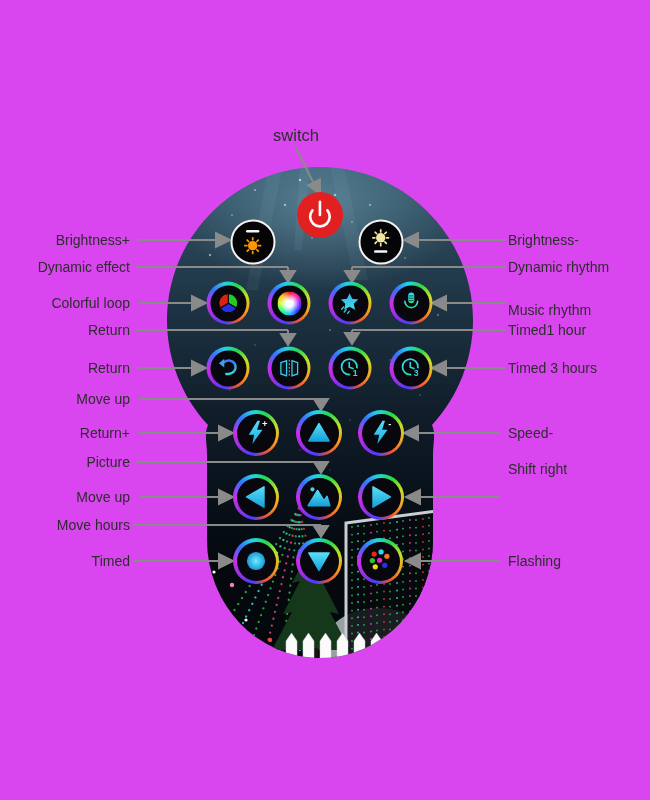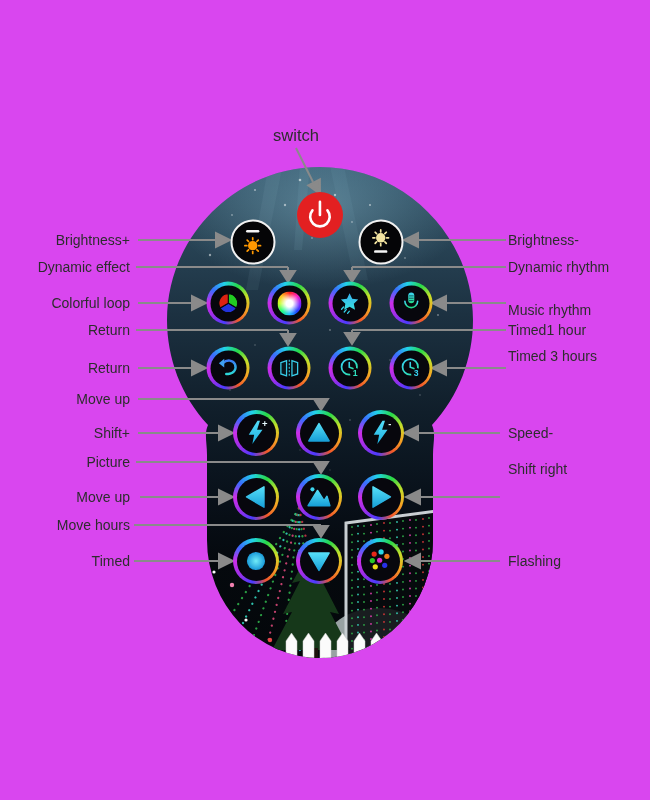--- a/index.html
+++ b/index.html
@@ -277,31 +277,31 @@
   </svg>
 
   <div class="label switch" style="top:127px">switch</div>
 
   <div class="label left" style="top:240px">Brightness+</div>
   <div class="label left" style="top:267px">Dynamic effect</div>
   <div class="label left" style="top:303px">Colorful loop</div>
   <div class="label left" style="top:330px">Return</div>
   <div class="label left" style="top:368px">Return</div>
   <div class="label left" style="top:399px">Move up</div>
-  <div class="label left" style="top:433px">Shift+</div>
+  <div class="label left" style="top:433px">Return+</div>
   <div class="label left" style="top:462px">Picture</div>
   <div class="label left" style="top:497px">Move up</div>
   <div class="label left" style="top:525px">Move hours</div>
   <div class="label left" style="top:561px">Timed</div>
 
   <div class="label right" style="top:240px">Brightness-</div>
   <div class="label right" style="top:267px">Dynamic rhythm</div>
   <div class="label right" style="top:310px">Music rhythm</div>
   <div class="label right" style="top:330px">Timed1 hour</div>
-  <div class="label right" style="top:356px">Timed 3 hours</div>
+  <div class="label right" style="top:368px">Timed 3 hours</div>
   <div class="label right" style="top:433px">Speed-</div>
   <div class="label right" style="top:469px">Shift right</div>
   <div class="label right" style="top:561px">Flashing</div>
 
   <div class="btn-power" style="left:320px;top:215px;width:46px;height:46px">
     <svg viewBox="0 0 44 44">
       <path d="M12.8,16.3 A12,12 0 1 0 31.2,16.3" fill="none" stroke="#ffffff" stroke-width="3.2" stroke-linecap="round"></path>
       <line x1="22" y1="6" x2="22" y2="22" stroke="#ffffff" stroke-width="3.2" stroke-linecap="round"></line>
     </svg>
   </div>

